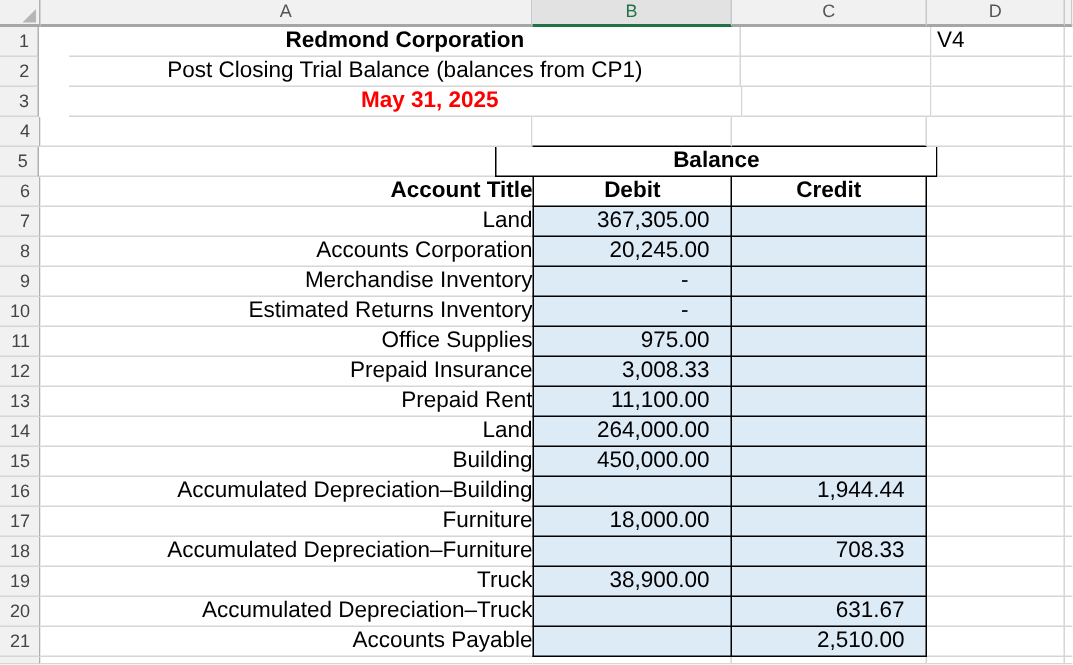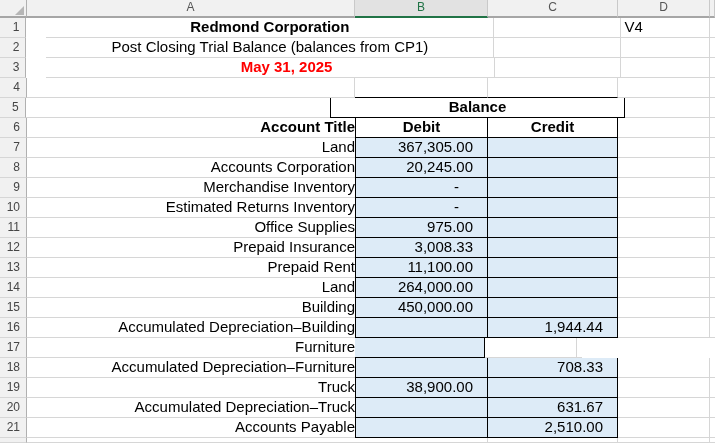--- a/index.html
+++ b/index.html
@@ -207,20 +207,21 @@
     <div class="cell wA left nr">Accumulated Depreciation–Building</div>
     <div class="cell wB num fillcell bl-black br-black bb-black"></div>
     <div class="cell wC num fillcell br-black bb-black">1,944.44</div>
     <div class="cell wD"></div>
     <div class="cell wE nr"></div>
   </div>
 
   <div class="row">
     <div class="rowhead">17</div>
     <div class="cell wA left nr">Furniture</div>
+    <div class="cell wB num fillcell bl-black br-black bb-black">18,000.00</div>
     <div class="cell wC num fillcell br-black bb-black"></div>
     <div class="cell wD"></div>
     <div class="cell wE nr"></div>
   </div>
 
   <div class="row">
     <div class="rowhead">18</div>
     <div class="cell wA left nr">Accumulated Depreciation–Furniture</div>
     <div class="cell wB num fillcell bl-black br-black bb-black"></div>
     <div class="cell wC num fillcell br-black bb-black">708.33</div>

